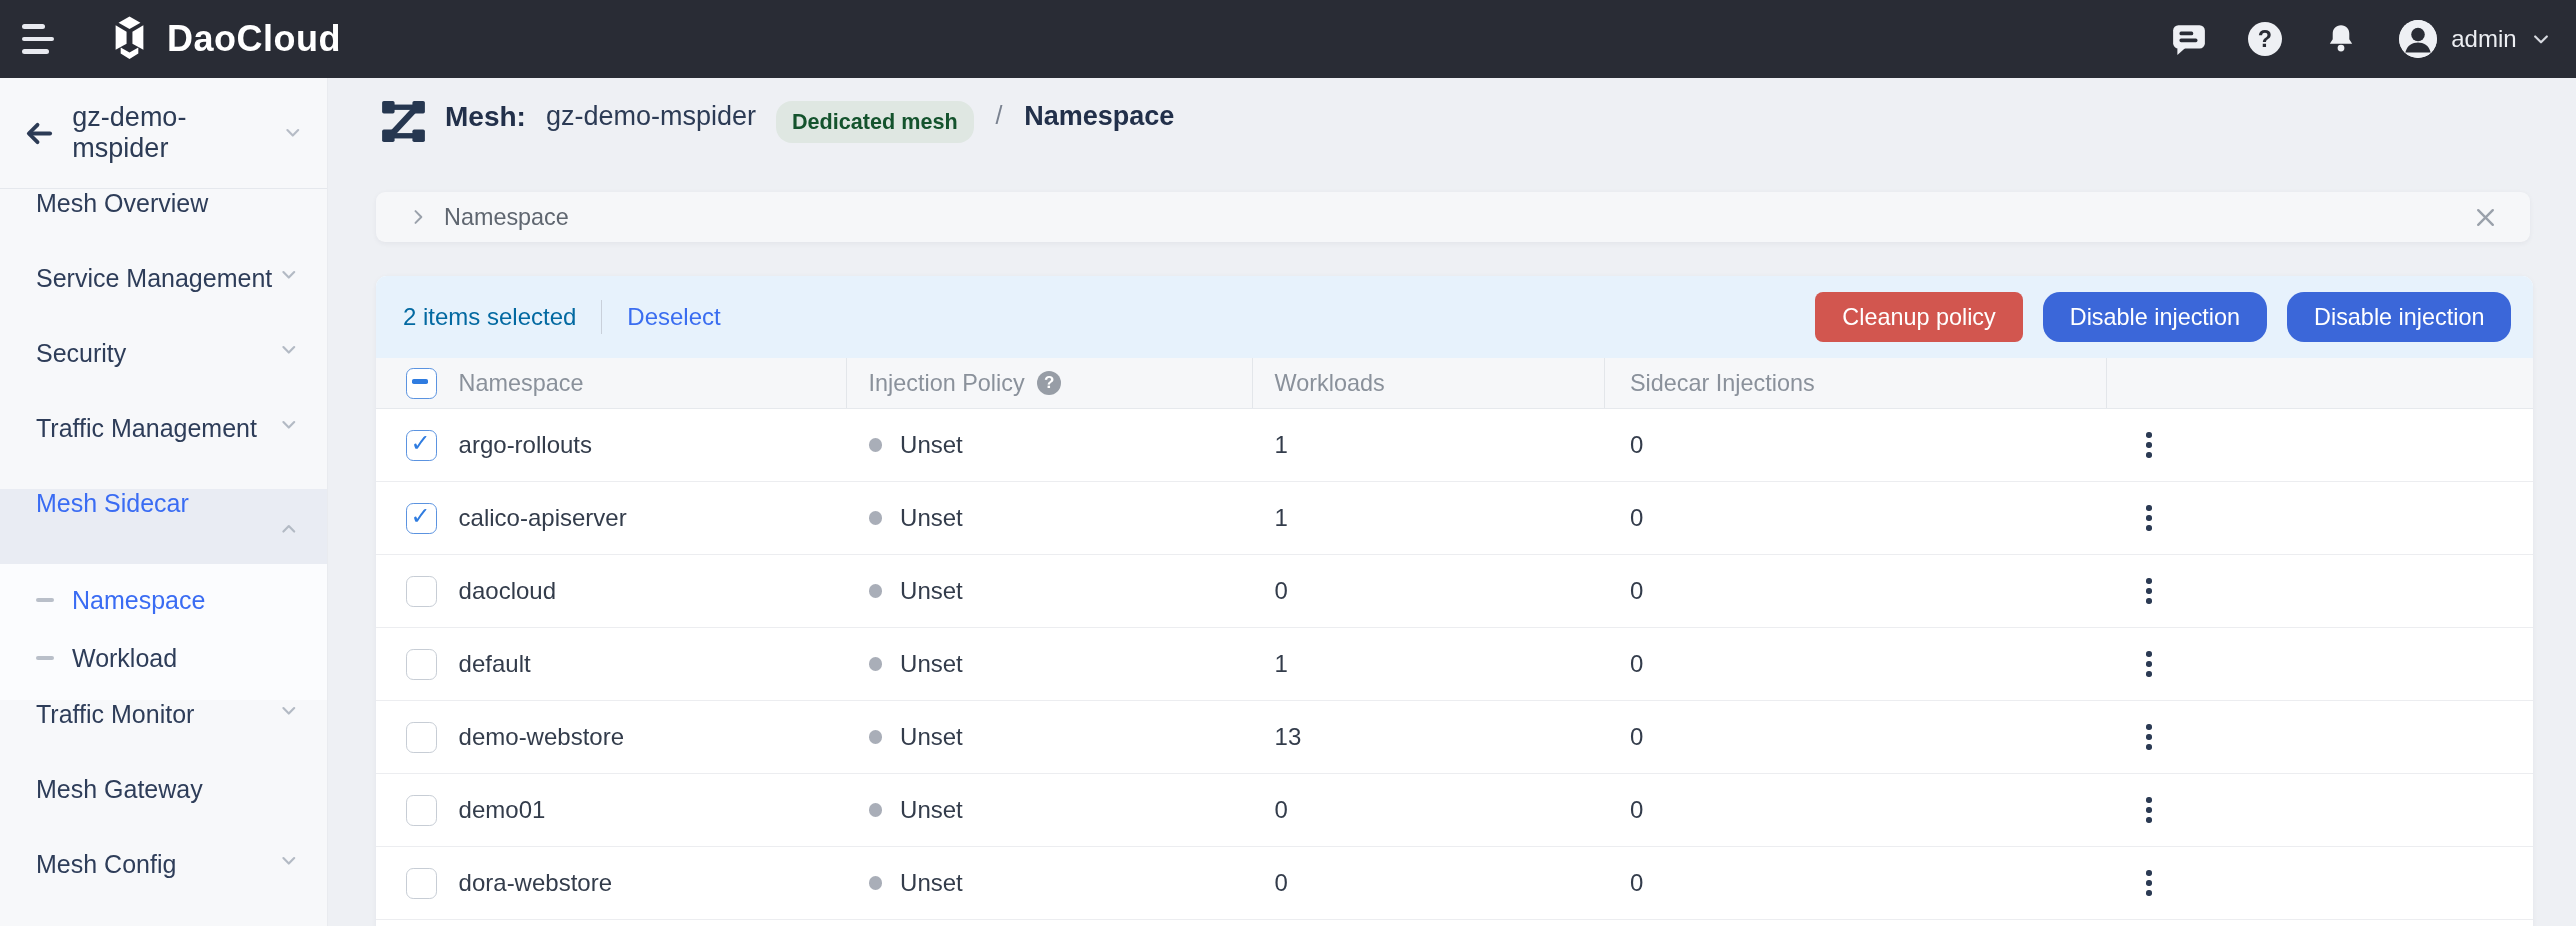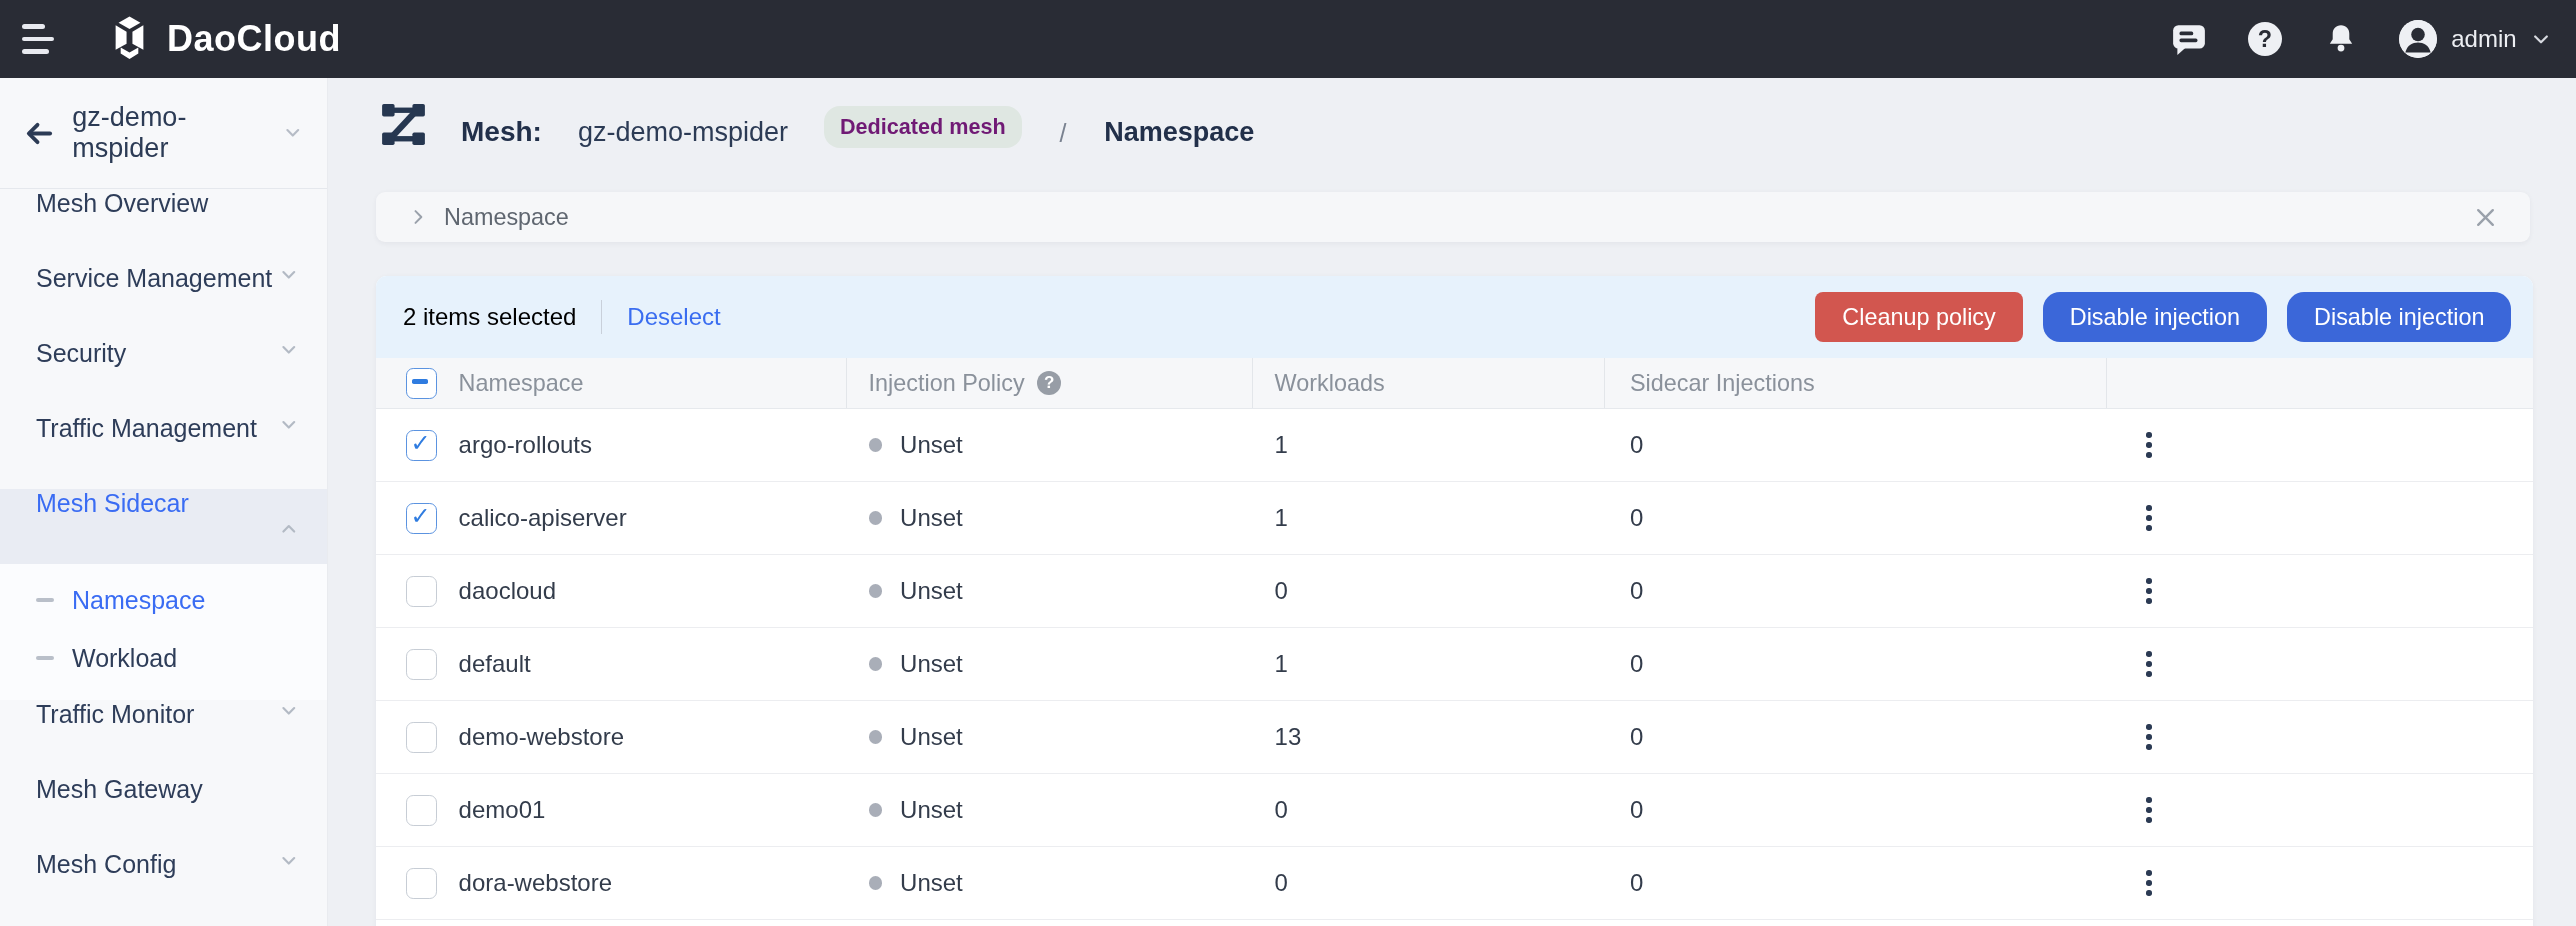--- a/index.html
+++ b/index.html
@@ -49,25 +49,25 @@
   .nav-item.active { background:#e9ecf3;flex-direction:column; }
   .nav-item.active .lbl { color:#3a6cf3; }
   .sub-wrap { background:#fbfcfe; padding:7.2px 0 12.6px; }
   .sub-item { height:58px; display:flex; align-items:center; padding-left:36px; cursor:pointer; }
   .sub-item .dash { width:18px; height:4.5px; border-radius:2.7px; background:#b9bfc9; margin-right:18px; }
   .sub-item .lbl { font-size:25px; font-weight:500; color:#2e3d59; }
   .sub-item.active .lbl { color:#3a6cf3; }
   .chev { width:21.6px; height:21.6px; }
 
   
-  .mesh-header { position:absolute; left:382px; top:101px; height:47px; display:flex; align-items:flex-end; gap:36px; }
+  .mesh-header { position:absolute; left:382px; top:101px; height:47px; display:flex; align-items:flex-start; gap:20px; }
   .mesh-label { font-size:28px; font-weight:700; color:#22304a; }
   .mesh-name { font-size:27px; font-weight:500; color:#2c3b55; }
   .mesh-badge {
-    background:#dfe7e2; color:#701a75; font-size:21.6px; font-weight:600;
+    background:#dfe7e2; color:#14532d; font-size:21.6px; font-weight:600;
     padding:8px 16px; border-radius:16px; white-space:nowrap;
   }
   .crumb-sep { font-size:25px; color:#7a8290; margin:0 1.8px; }
   .crumb-cur { font-size:27px; font-weight:700; color:#22304a; }
 
   
   .collapse-card {
     position:absolute; left:376px; top:192px; width:2154px; height:50px;
     background:#f6f7f9; border-radius:9px; box-shadow:0 1.8px 5.4px rgba(31,41,55,.05);
     display:flex; align-items:center; padding:0 32px;
@@ -78,21 +78,21 @@
 
   
   .table-card {
     position:absolute; left:376px; top:276px; width:2157px; height:721px;
     background:#ffffff; border-radius:10.8px 10.8px 0 0; box-shadow:0 1.8px 5.4px rgba(31,41,55,.05);
     overflow:hidden;
   }
   .sel-bar {
     height:82px; background:#e7f2fc; display:flex; align-items:center; padding:0 21.6px 0 27px;
   }
-  .sel-text { font-size:24px; color:#000000; }
+  .sel-text { font-size:24px; color:#0369a1; }
   .sel-div { width:0.9px; height:34px; background:#c9d0da; margin:0 25px; }
   .sel-link { font-size:24px; color:#3a6df0; cursor:pointer; }
   .sel-actions { margin-left:auto; display:flex; gap:20px; }
   .btn {
     height:50px; border:none; border-radius:8px; padding:0 27px;
     font-family:inherit; font-size:23.4px; font-weight:500; color:#ffffff; cursor:pointer;
     display:flex; align-items:center;
   }
   .btn-danger { background:#d2564f; }
   .btn-primary { background:#3b67d9;border-radius:17px; }

